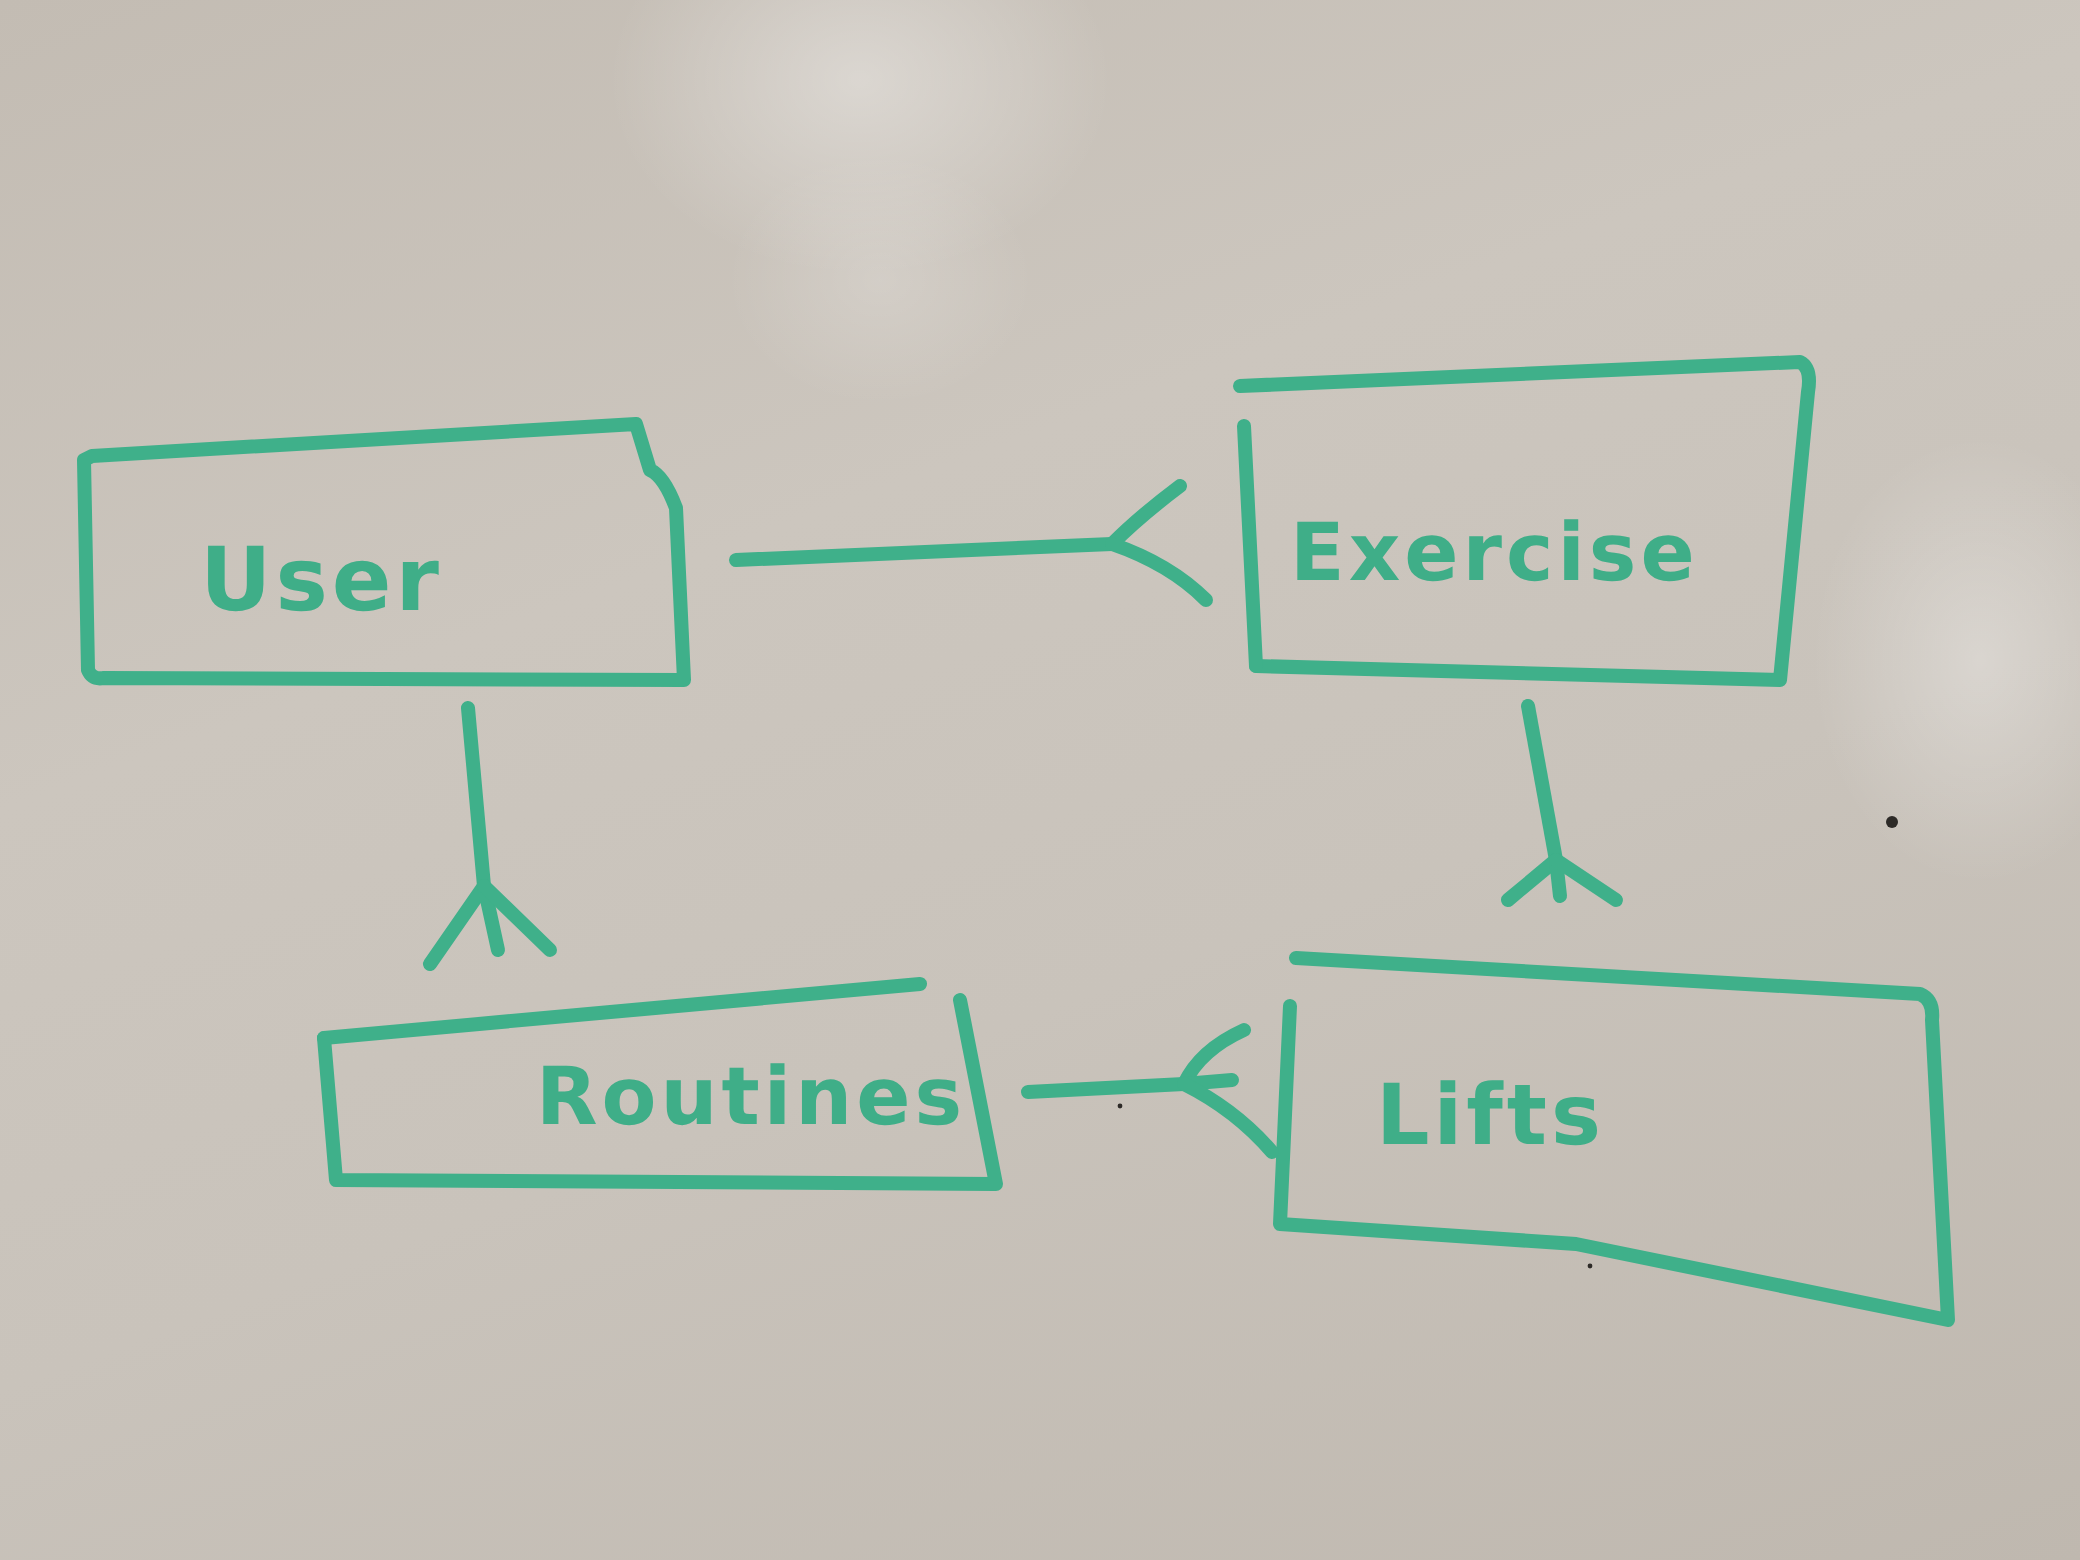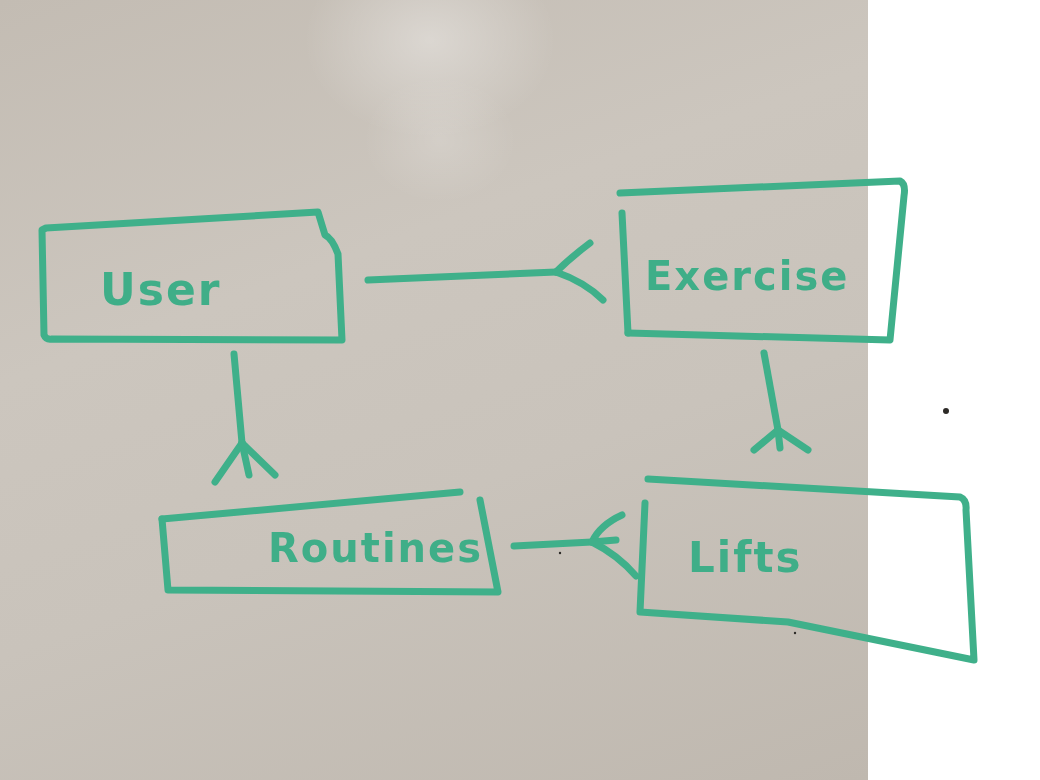--- a/index.html
+++ b/index.html
@@ -1,21 +1,21 @@
 <!DOCTYPE html>
 <html><head>
 <meta charset="utf-8">
 <style>
   html, body { margin: 0; padding: 0; }
   body {
     width: 1040px; height: 780px; overflow: hidden;
     font-family: "DejaVu Sans", sans-serif;
   }
   .board {
-    position: relative; width: 868px; height: 780px;
+    position: relative; width: 1040px; height: 780px;
     background:
       radial-gradient(ellipse 180px 140px at 430px 40px, rgba(255,255,255,0.35), rgba(255,255,255,0) 70%),
       radial-gradient(ellipse 120px 160px at 990px 330px, rgba(255,255,255,0.30), rgba(255,255,255,0) 70%),
       radial-gradient(ellipse 110px 90px at 440px 140px, rgba(255,255,255,0.18), rgba(255,255,255,0) 70%),
       linear-gradient(160deg, #c3bcb3 0%, #ccc6be 35%, #c9c3bb 60%, #bfb8af 100%);
   }
   svg { position: absolute; left: 0; top: 0; }
   .stroke { fill: none; stroke: #3fb08a; stroke-width: 7; stroke-linecap: round; stroke-linejoin: round; }
   .label {
     font-family: "DejaVu Sans", sans-serif;

